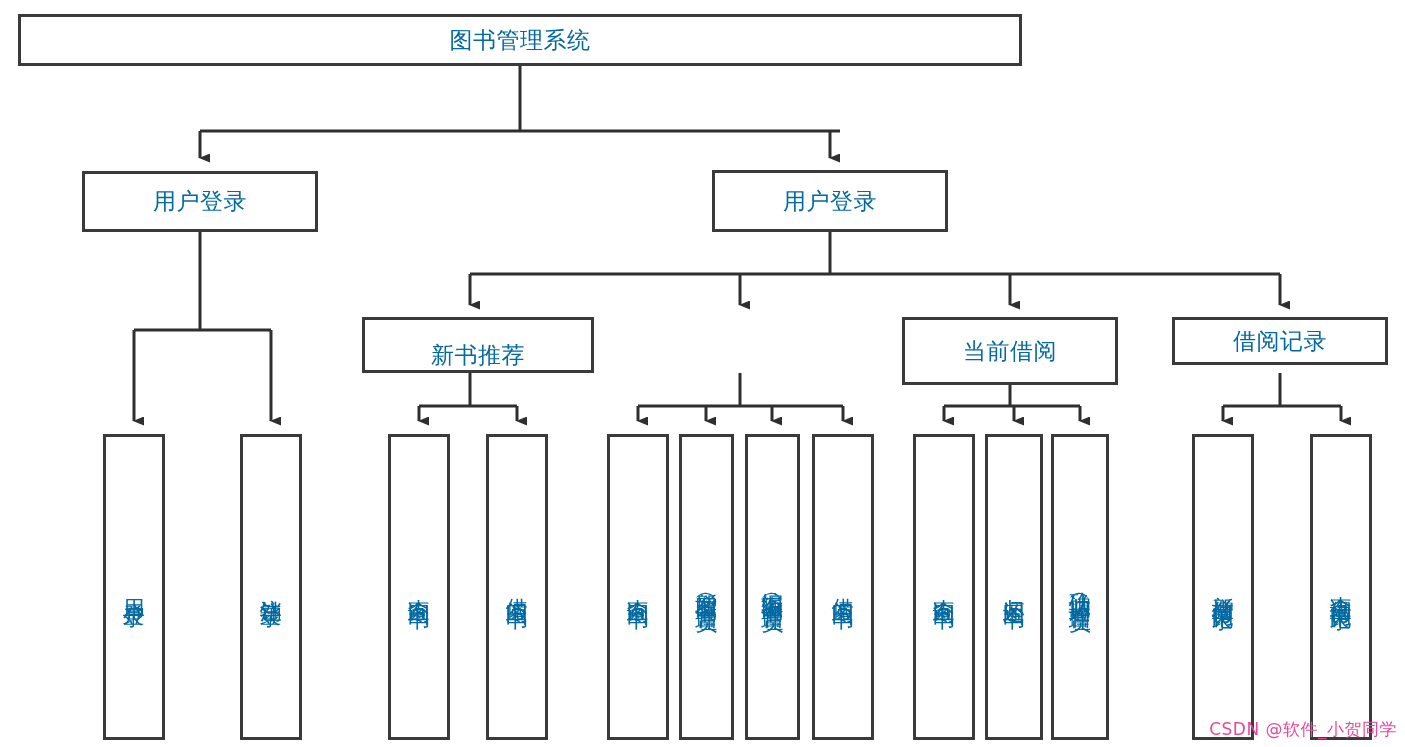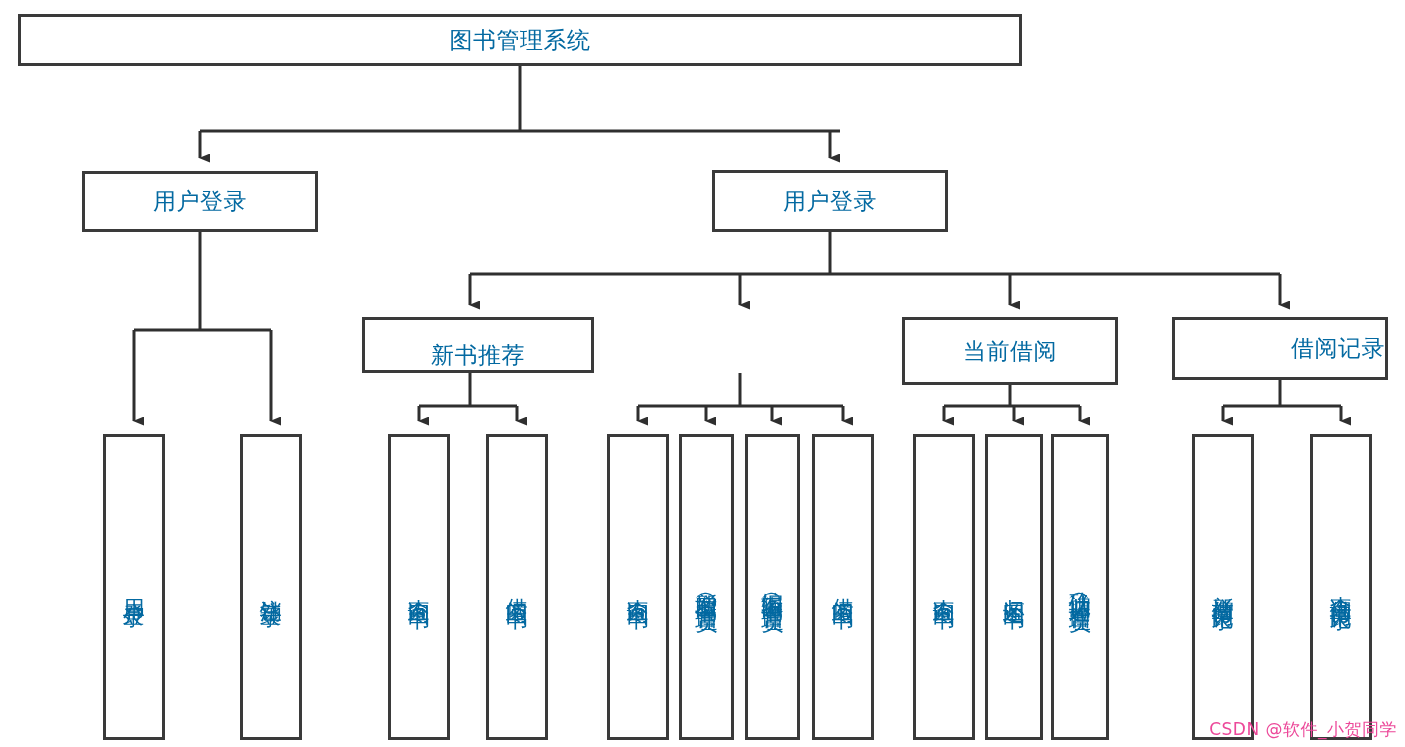--- a/index.html
+++ b/index.html
@@ -146,21 +146,21 @@
   <div class="node level-1" style="left:712px; top:170px; width:236px; height:62px;">
     <span class="node-label">用户登录</span>
   </div>
 
   <div class="node level-2" style="left:362px; top:317px; width:232px; height:56px;align-items:flex-end;">
     <span class="node-label">新书推荐</span>
   </div>
   <div class="node level-2" style="left:902px; top:317px; width:216px; height:68px;">
     <span class="node-label">当前借阅</span>
   </div>
-  <div class="node level-2" style="left:1172px; top:317px; width:216px; height:63px;justify-content:flex-end;">
+  <div class="node level-2" style="left:1172px; top:317px; width:216px; height:48px;">
     <span class="node-label">借阅记录</span>
   </div>
 
   <div class="node level-3" style="left:103px; top:434px; width:62px; height:306px;">
     <span class="node-label">用户登录</span>
   </div>
   <div class="node level-3" style="left:240px; top:434px; width:62px; height:306px;">
     <span class="node-label">注销登录</span>
   </div>
 

